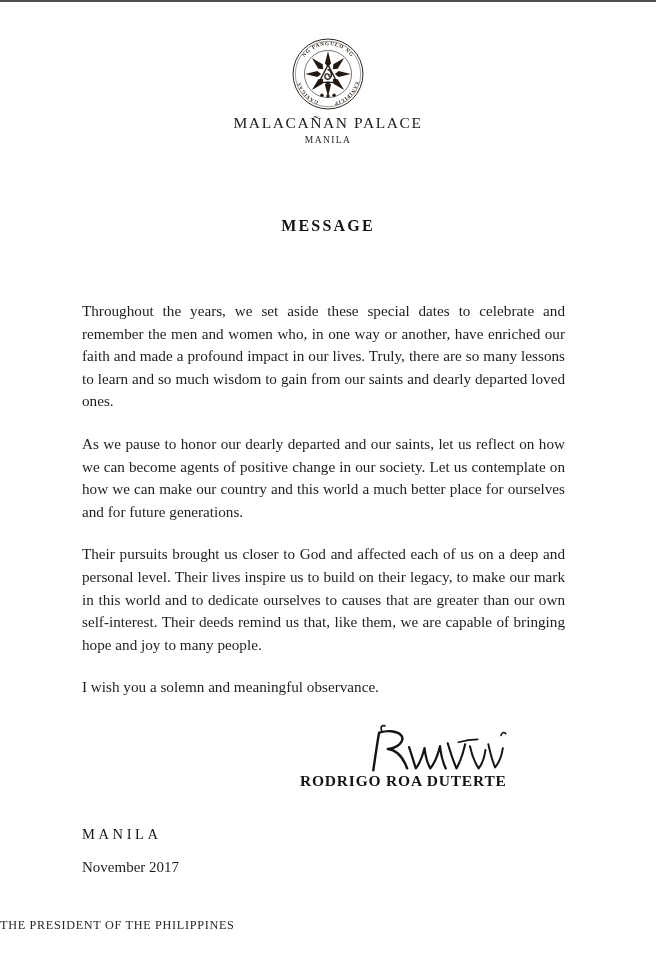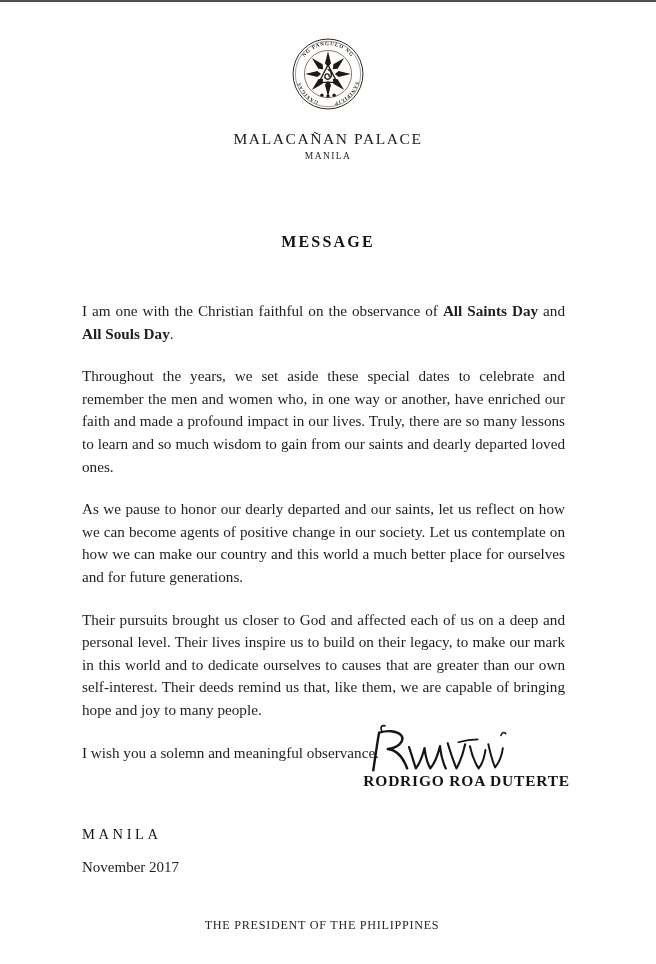--- a/index.html
+++ b/index.html
@@ -46,21 +46,21 @@
     align-items: center;
   }
 
   .seal {
     width: 76px;
     height: 76px;
     display: block;
   }
 
   .palace-name {
-    margin-top: 18px;
+    margin-top: 2px;
     font-size: 15.5px;
     letter-spacing: 1.6px;
     color: #1b1b1b;
     font-family: "Liberation Serif", "DejaVu Serif", serif;
     line-height: 1.1;
   }
 
   .palace-city {
     margin-top: 4px;
     font-size: 9.5px;
@@ -97,21 +97,21 @@
   }
   .para:last-child { margin-bottom: 0; }
   .para b { font-weight: bold; }
 
   
   .signature-block {
     position: absolute;
     left: 300px;
     top: 728px;
     width: 270px;
-    text-align: right;
+    text-align: left;
   }
   .sig-mark {
     position: absolute;
     left: 60px;
     top: -6px;
     width: 160px;
     height: 58px;
     pointer-events: none;
   }
   .sig-name {
@@ -143,21 +143,20 @@
     margin-top: 16px;
     line-height: 1.15;
   }
 
   
   .footer {
     position: absolute;
     left: 0;
     top: 918px;
     width: 644px;
-    text-align: center;
     font-size: 12.2px;
     letter-spacing: 0.7px;
     color: #262626;
   }
 </style>
 </head>
 <body>
 
 <div class="page">
 
@@ -211,21 +210,20 @@
     </div>
 
     <div class="palace-name">MALACAÑAN PALACE</div>
 
     <div class="palace-city">MANILA</div>
   </div>
 
   <div class="doc-title">MESSAGE</div>
 
   <div class="body-block">
-    <p class="para">I am one with the Christian faithful on the observance of <b>All Saints Day</b> and <b>All Souls Day</b>.</p>
     <p class="para">Throughout the years, we set aside these special dates to celebrate and remember the men and women who, in one way or another, have enriched our faith and made a profound impact in our lives. Truly, there are so many lessons to learn and so much wisdom to gain from our saints and dearly departed loved ones.</p>
     <p class="para">As we pause to honor our dearly departed and our saints, let us reflect on how we can become agents of positive change in our society. Let us contemplate on how we can make our country and this world a much better place for ourselves and for future generations.</p>
     <p class="para">Their pursuits brought us closer to God and affected each of us on a deep and personal level. Their lives inspire us to build on their legacy, to make our mark in this world and to dedicate ourselves to causes that are greater than our own self-interest. Their deeds remind us that, like them, we are capable of bringing hope and joy to many people.</p>
     <p class="para">I wish you a solemn and meaningful observance.</p>
   </div>
 
   <div class="signature-block">
     <svg class="sig-mark" viewBox="0 0 320 120" aria-label="signature">
       <g fill="none" stroke="#141414" stroke-linecap="round" stroke-linejoin="round">
         <path d="M22 100 C26 72 30 44 34 22 C48 18 70 16 80 28 C88 40 72 54 52 56 C70 58 84 74 92 96" stroke-width="5"></path>

